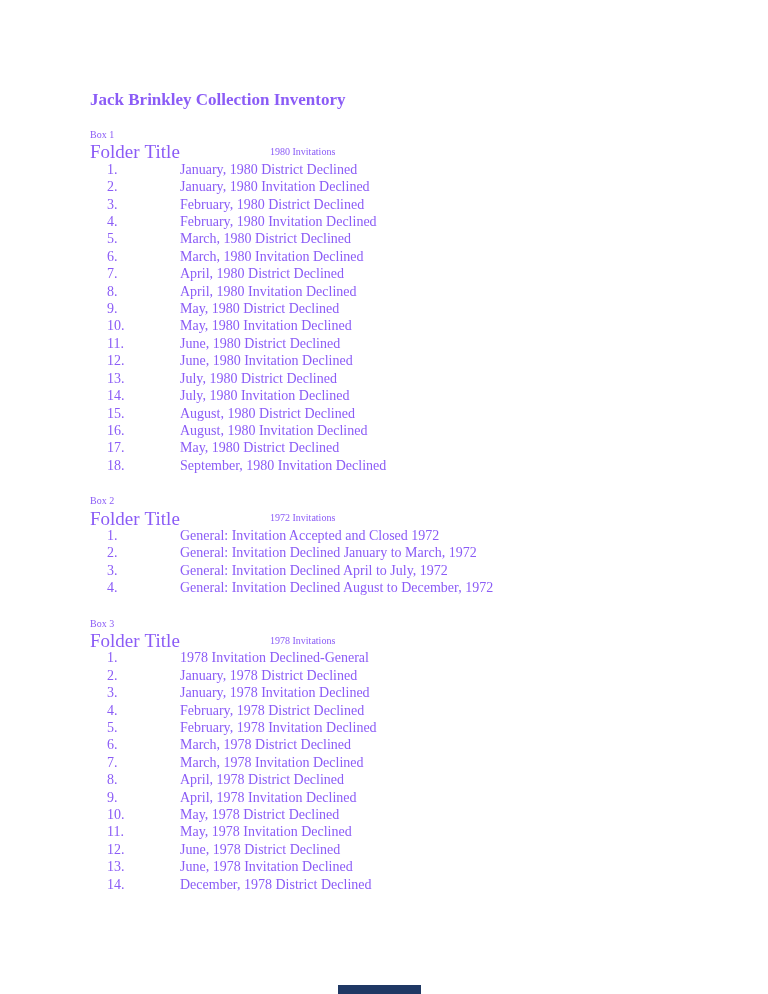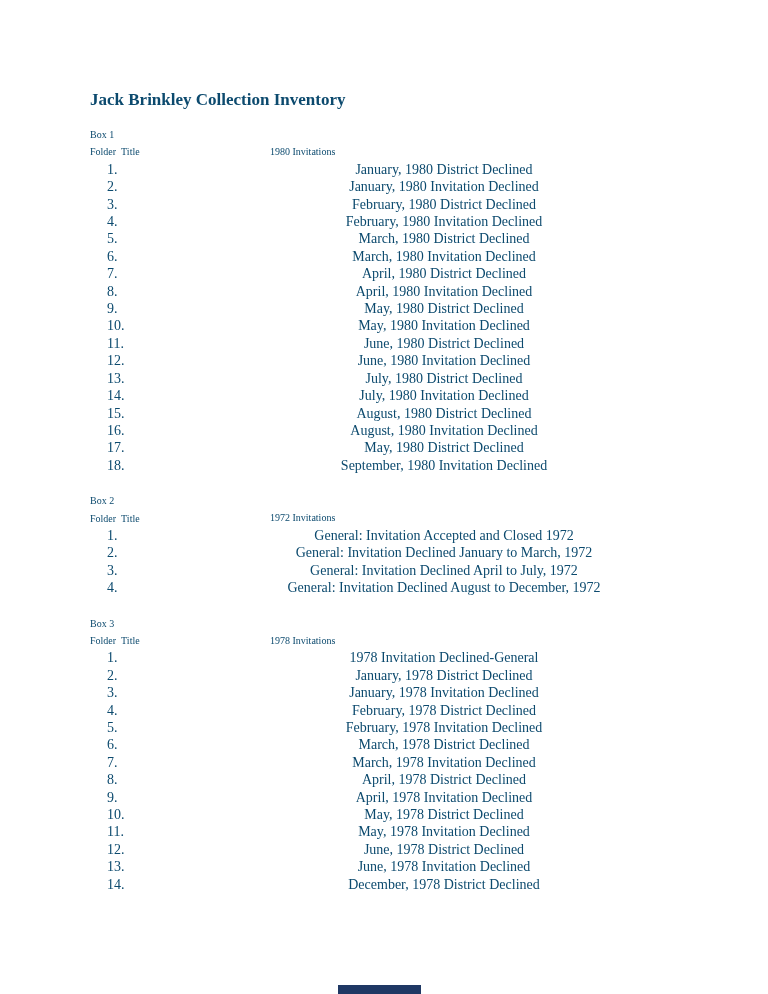--- a/index.html
+++ b/index.html
@@ -4,21 +4,21 @@
 <style>
   html, body { margin: 0; padding: 0; }
   body { background: #ffffff; }
   .page {
     position: relative;
     width: 768px;
     height: 994px;
     background: #ffffff;
     overflow: hidden;
     font-family: "Liberation Serif", "DejaVu Serif", serif;
-    color: #0c4a6e;
+    color: #8b5cf6;
   }
   .content {
     position: absolute;
     left: 90px;
     top: 90px;
     right: 60px;
   }
   .doc-title {
     font-size: 17px;
     font-weight: bold;
@@ -31,36 +31,36 @@
     font-size: 10px;
     line-height: 17.4px;
   }
   .box-heading {
     position: absolute;
     left: 180px;
     top: 17px;
     white-space: nowrap;
   }
   .column-header {
-    font-size: 10px;
+    font-size: 19px;
     line-height: 17.4px;
   }
   .column-header .title-col { margin-left: 5px; }
   .folder-row {
     display: flex;
     font-size: 14px;
     line-height: 17.4px;
   }
   .folder-num {
     flex: none;
     box-sizing: border-box;
     padding-left: 17px;
     width: 90px;
   }
-  .folder-title { flex: 1; white-space: nowrap; text-align: center; }
+  .folder-title { flex: 1; white-space: nowrap; }
   .footer-bar {
     position: absolute;
     left: 338px;
     top: 985px;
     width: 83px;
     height: 9px;
     background: #1f3864;
   }
 </style>
 </head>

